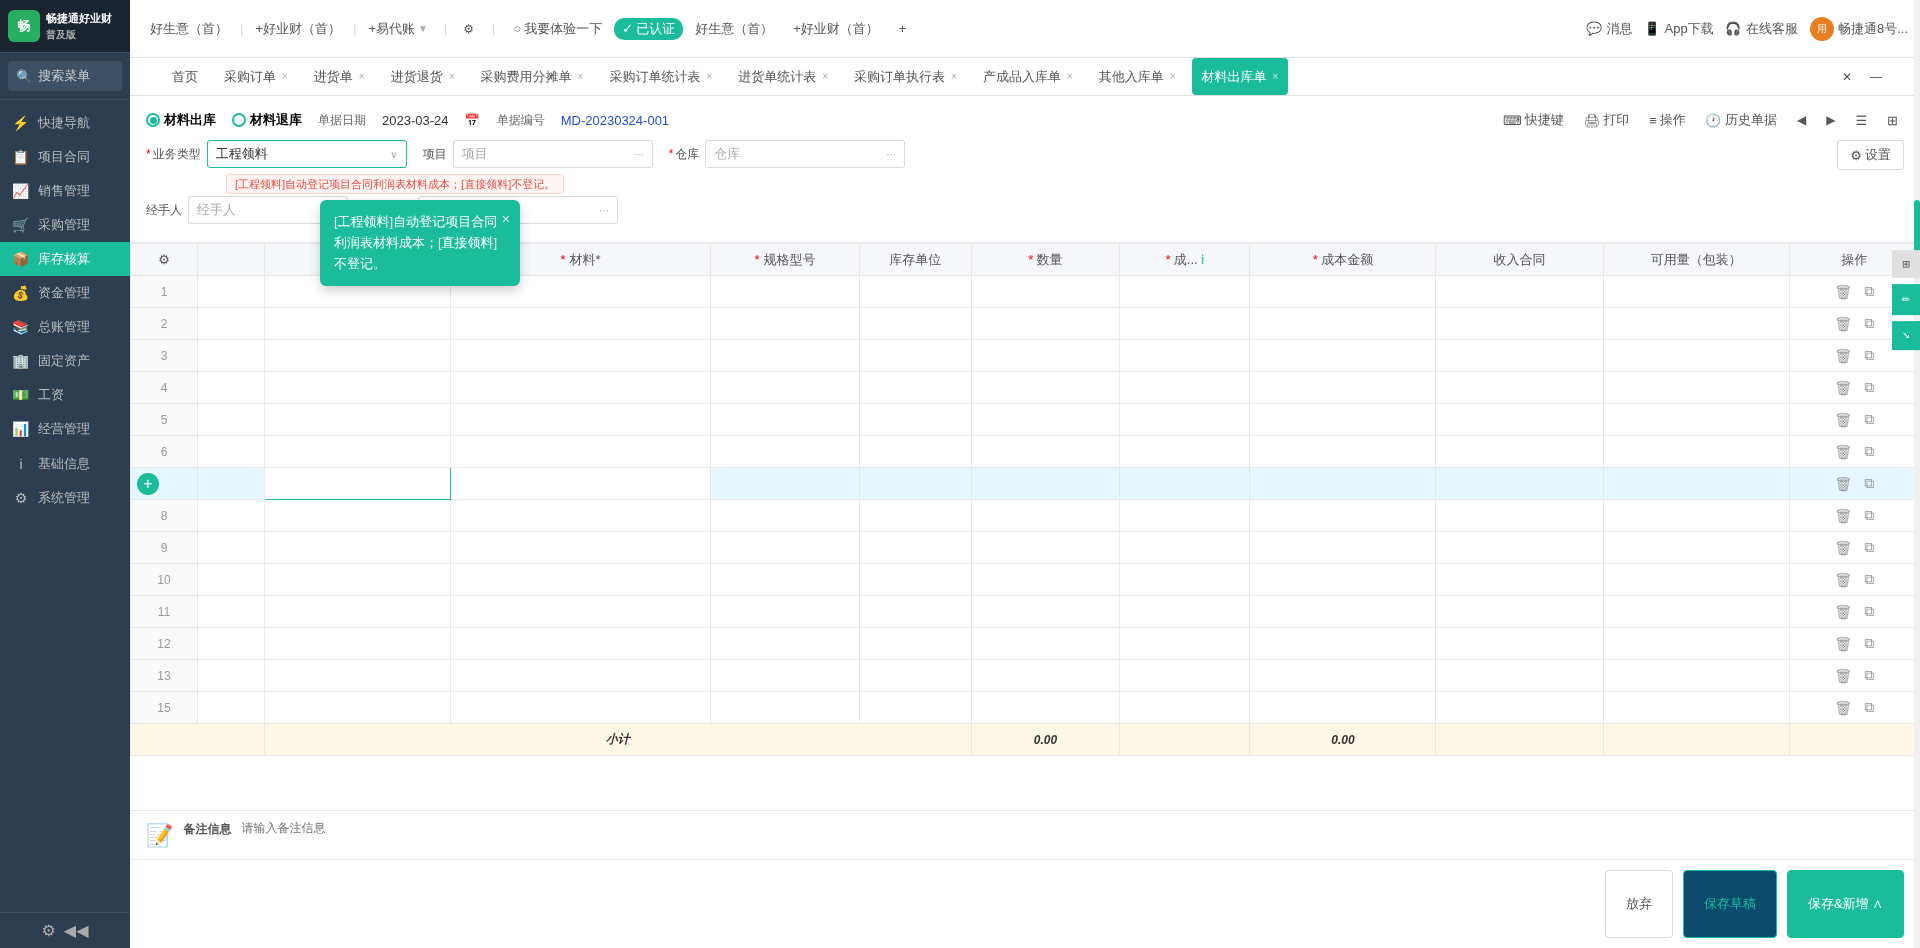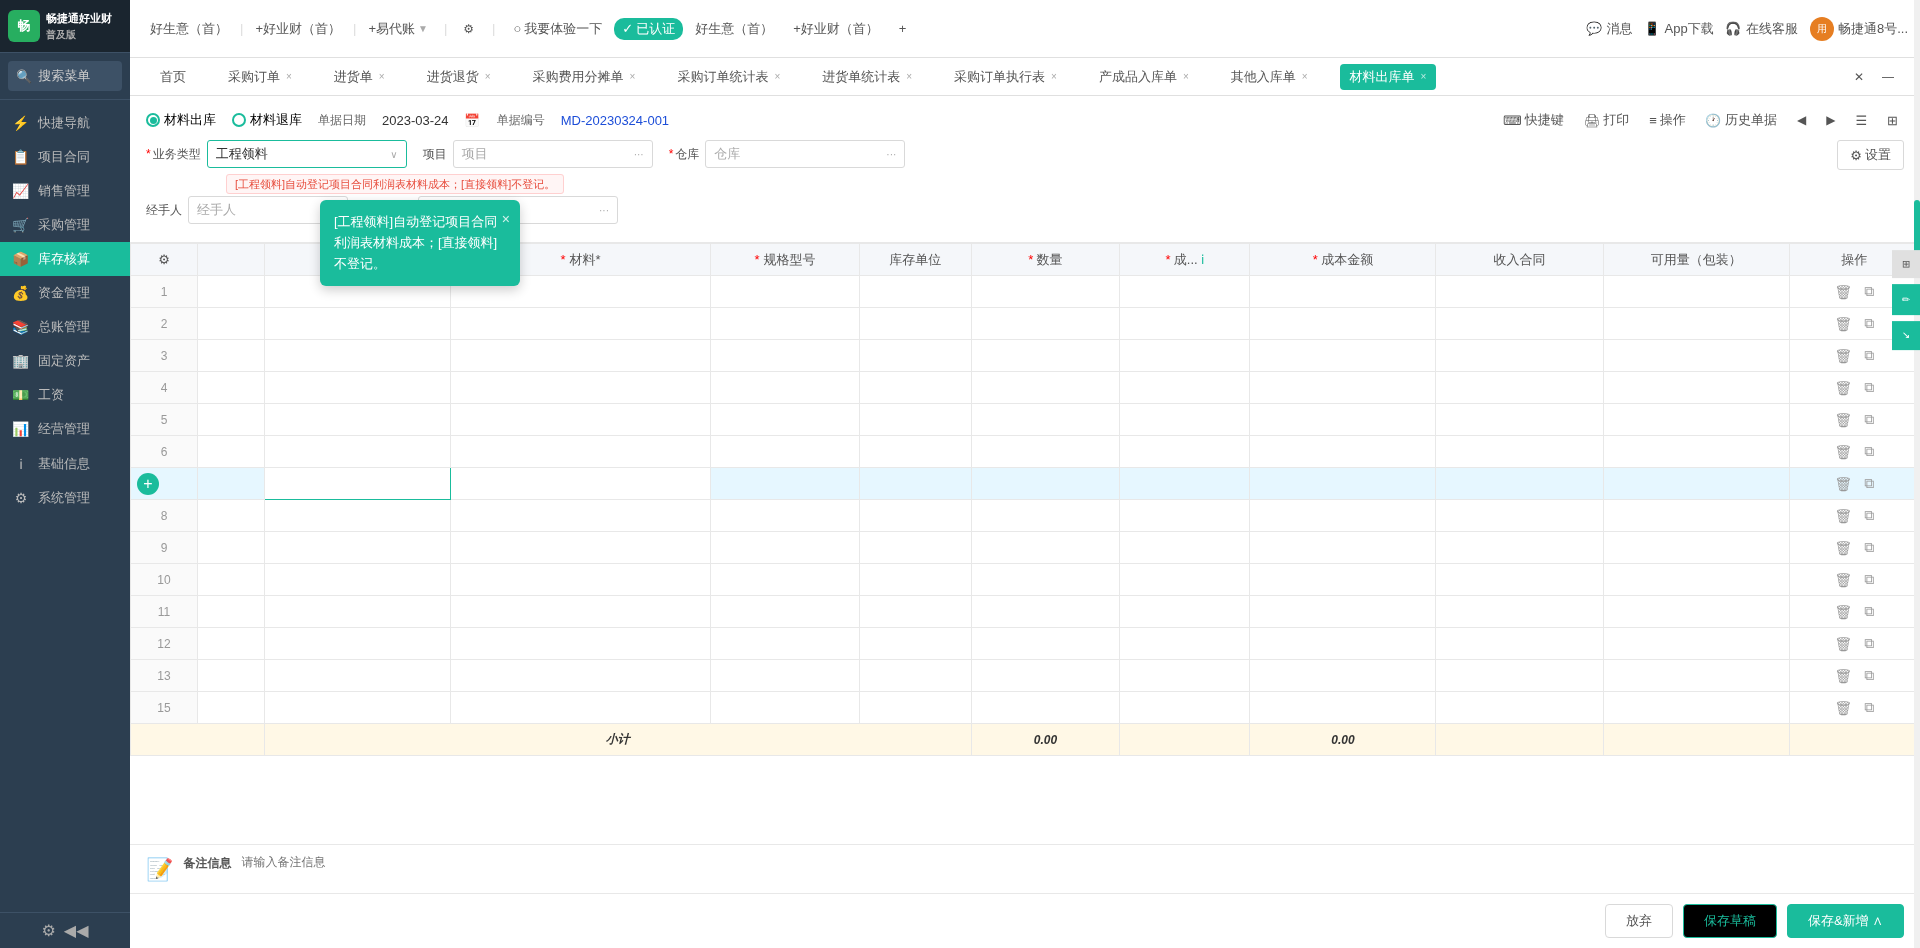--- a/index.html
+++ b/index.html
@@ -125,25 +125,24 @@
     }
     .top-nav-right-item {
       display: flex; align-items: center; gap: 4px; cursor: pointer;
       white-space: nowrap;
     }
 
     
     .secondary-nav {
       background: #fff;
       border-bottom: 1px solid #e0e0e0;
-      padding: 0 20px;
+      padding: 0 32px;
       height: 38px;
       display: flex;
-      align-items: center;
-      gap: 22px;
+      gap: 6px;
       flex-shrink: 0;
     }
     .secondary-nav-item {
       padding: 4px 10px;
       cursor: pointer;
       color: #555;
       font-size: 12px;
       border-radius: 3px;
       display: flex; align-items: center; gap: 3px;
       white-space: nowrap;
@@ -174,20 +173,21 @@
     .doc-header {
       display: flex;
       align-items: center;
       gap: 16px;
       margin-bottom: 8px;
     }
     .doc-type-radio {
       display: flex;
       gap: 16px;
       align-items: center;
+      font-weight: bold;
     }
     .radio-item {
       display: flex; align-items: center; gap: 4px; cursor: pointer;
       font-size: 13px;
     }
     .radio-dot {
       width: 14px; height: 14px;
       border: 2px solid #1abc9c;
       border-radius: 50%;
       display: flex; align-items: center; justify-content: center;
@@ -402,23 +402,23 @@
     .btn-default {
       padding: 7px 20px;
       border: 1px solid #d9d9d9;
       background: #fff;
       border-radius: 4px;
       cursor: pointer;
       font-size: 13px;
       color: #555;
     }
     .btn-draft {
-      padding: 7px 20px;
+      padding: 24px 20px;
       border: 1px solid #1abc9c;
-      background: #000000;
+      background: #0c4a6e;
       border-radius: 4px;
       cursor: pointer;
       font-size: 13px;
       color: #1abc9c;
     }
     .btn-primary {
       padding: 7px 20px;
       background: #1abc9c;
       border: 1px solid #1abc9c;
       border-radius: 4px;

